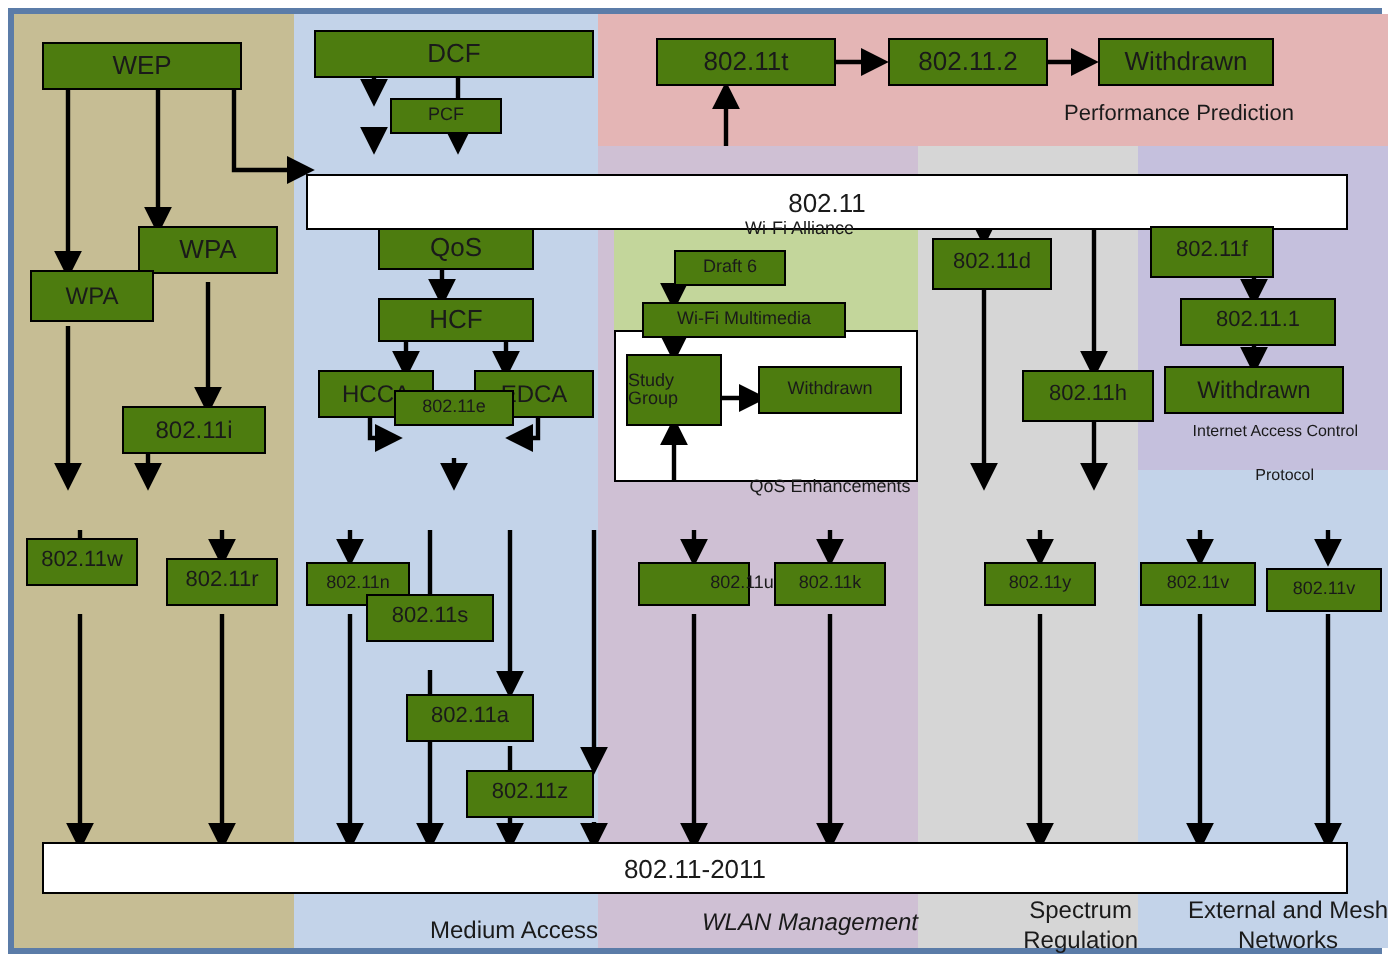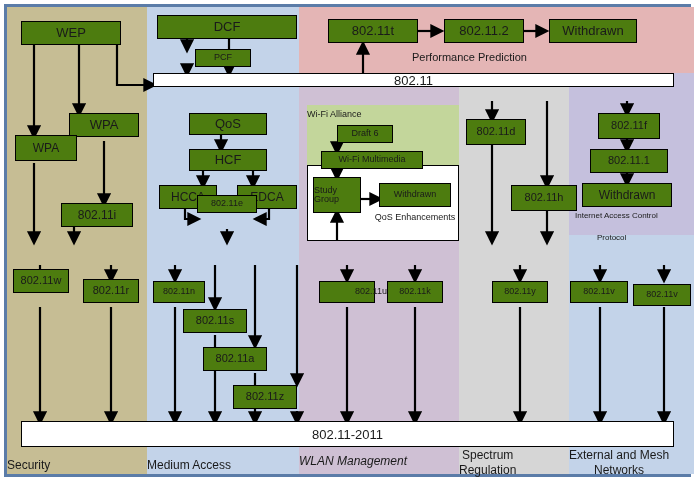--- a/index.html
+++ b/index.html
@@ -34,25 +34,25 @@
     position:absolute;
     background:#ffffff;
     border:1.4px solid #000000;
     box-sizing:border-box;
     display:flex;align-items:center;
     color:#1a1a1a;
   }
   .barbox span{position:absolute;left:50%;transform:translateX(-50%);}
   .lbl{
     position:absolute;
-    display:flex;align-items:center;justify-content:flex-start;
+    display:flex;align-items:center;justify-content:flex-end;
     text-align:center;
     color:#1a1a1a;
   }
-  .plain{position:absolute;color:#1a1a1a;text-align:center;}
+  .plain{position:absolute;color:#1a1a1a;text-align:center;margin-top:26px;}
   svg.links{position:absolute;left:0;top:0;width:687px;height:473px;overflow:visible;pointer-events:none;}
   .f13{font-size:13px;}
   .f12{font-size:12px;}
   .f11{font-size:11px;}
   .f9{font-size:9px;}
   .f8{font-size:8px;}
 </style>
 </head>
 <body>
 
@@ -187,21 +187,21 @@
     <div class="box f13" style="left:437px;top:12px;width:80px;height:24px;">
         <span>802.11.2</span>
       </div>
     <div class="box f13" style="left:542px;top:12px;width:88px;height:24px;">
         <span>Withdrawn</span>
       </div>
     <div class="lbl f11" style="left:405px;top:42px;width:235px;height:16px;">
         <span>Performance Prediction</span>
       </div>
 
-    <div class="barbox f13" style="left:146px;top:66px;width:521px;height:14px;">
+    <div class="barbox f13" style="left:146px;top:80px;width:521px;height:28px;">
         <span>802.11</span>
       </div>
 
     <div class="lbl f9" style="left:300px;top:100px;width:120px;height:14px;">
         <span>Wi-Fi Alliance</span>
       </div>
     <div class="box f9" style="left:330px;top:118px;width:56px;height:18px;">
         <span>Draft 6</span>
       </div>
     <div class="box f9" style="left:314px;top:144px;width:102px;height:18px;">
@@ -215,21 +215,21 @@
       </div>
     <div class="plain f9" style="left:366px;top:204px;width:84px;line-height:12px;"><span>QoS Enhancements</span></div>
 
     <div class="box f11" style="left:459px;top:112px;width:60px;height:26px;">
         <span>802.11d</span>
       </div>
     <div class="box f11" style="left:504px;top:178px;width:66px;height:26px;">
         <span>802.11h</span>
       </div>
 
-    <div class="box f11" style="left:591px;top:106px;width:62px;height:26px;">
+    <div class="box f11" style="left:568px;top:106px;width:62px;height:26px;">
         <span>802.11f</span>
       </div>
     <div class="box f11" style="left:583px;top:142px;width:78px;height:24px;">
         <span>802.11.1</span>
       </div>
     <div class="box f12" style="left:575px;top:176px;width:90px;height:24px;">
         <span>Withdrawn</span>
       </div>
     <div class="lbl f8" style="left:568px;top:202px;width:104px;height:12px;">
         <span>Internet Access Control</span>
@@ -241,21 +241,21 @@
 
     <div class="box f11" style="left:6px;  top:262px;width:56px;height:24px;">
         <span>802.11w</span>
       </div>
     <div class="box f11" style="left:76px; top:272px;width:56px;height:24px;">
         <span>802.11r</span>
       </div>
     <div class="box f9" style="left:146px;top:274px;width:52px;height:22px;">
         <span>802.11n</span>
       </div>
-    <div class="box f11" style="left:176px;top:302px;width:64px;height:24px;">
+    <div class="box f11" style="left:176px;top:290px;width:64px;height:24px;">
         <span>802.11s</span>
       </div>
     <div class="box f11" style="left:196px;top:340px;width:64px;height:24px;">
         <span>802.11a</span>
       </div>
     <div class="box f11" style="left:226px;top:378px;width:64px;height:24px;">
         <span>802.11z</span>
       </div>
     <div class="box f9" style="left:312px;top:274px;width:56px;height:22px;padding-left:48px;">
         <span>802.11u</span>
@@ -270,23 +270,20 @@
         <span>802.11v</span>
       </div>
     <div class="box f9" style="left:626px;top:277px;width:58px;height:22px;">
         <span>802.11v</span>
       </div>
 
     <div class="barbox f13" style="left:14px;top:414px;width:653px;height:26px;">
         <span>802.11-2011</span>
       </div>
 
-    <div class="lbl f12" style="left:0px;  top:444px;width:140px;height:28px;">
-        <span style="white-space:pre-line;">Security</span>
-      </div>
     <div class="lbl f12" style="left:140px;top:444px;width:152px;height:28px;">
         <span style="white-space:pre-line;">Medium Access</span>
       </div>
     <div class="lbl f12" style="left:292px;top:440px;width:160px;height:28px;">
         <span style="white-space:pre-line;font-style:italic;">WLAN Management</span>
       </div>
     <div class="lbl f12" style="left:452px;top:440px;width:110px;height:32px;line-height:15px;">
         <span style="white-space:pre-line;">Spectrum
 Regulation</span>
       </div>

